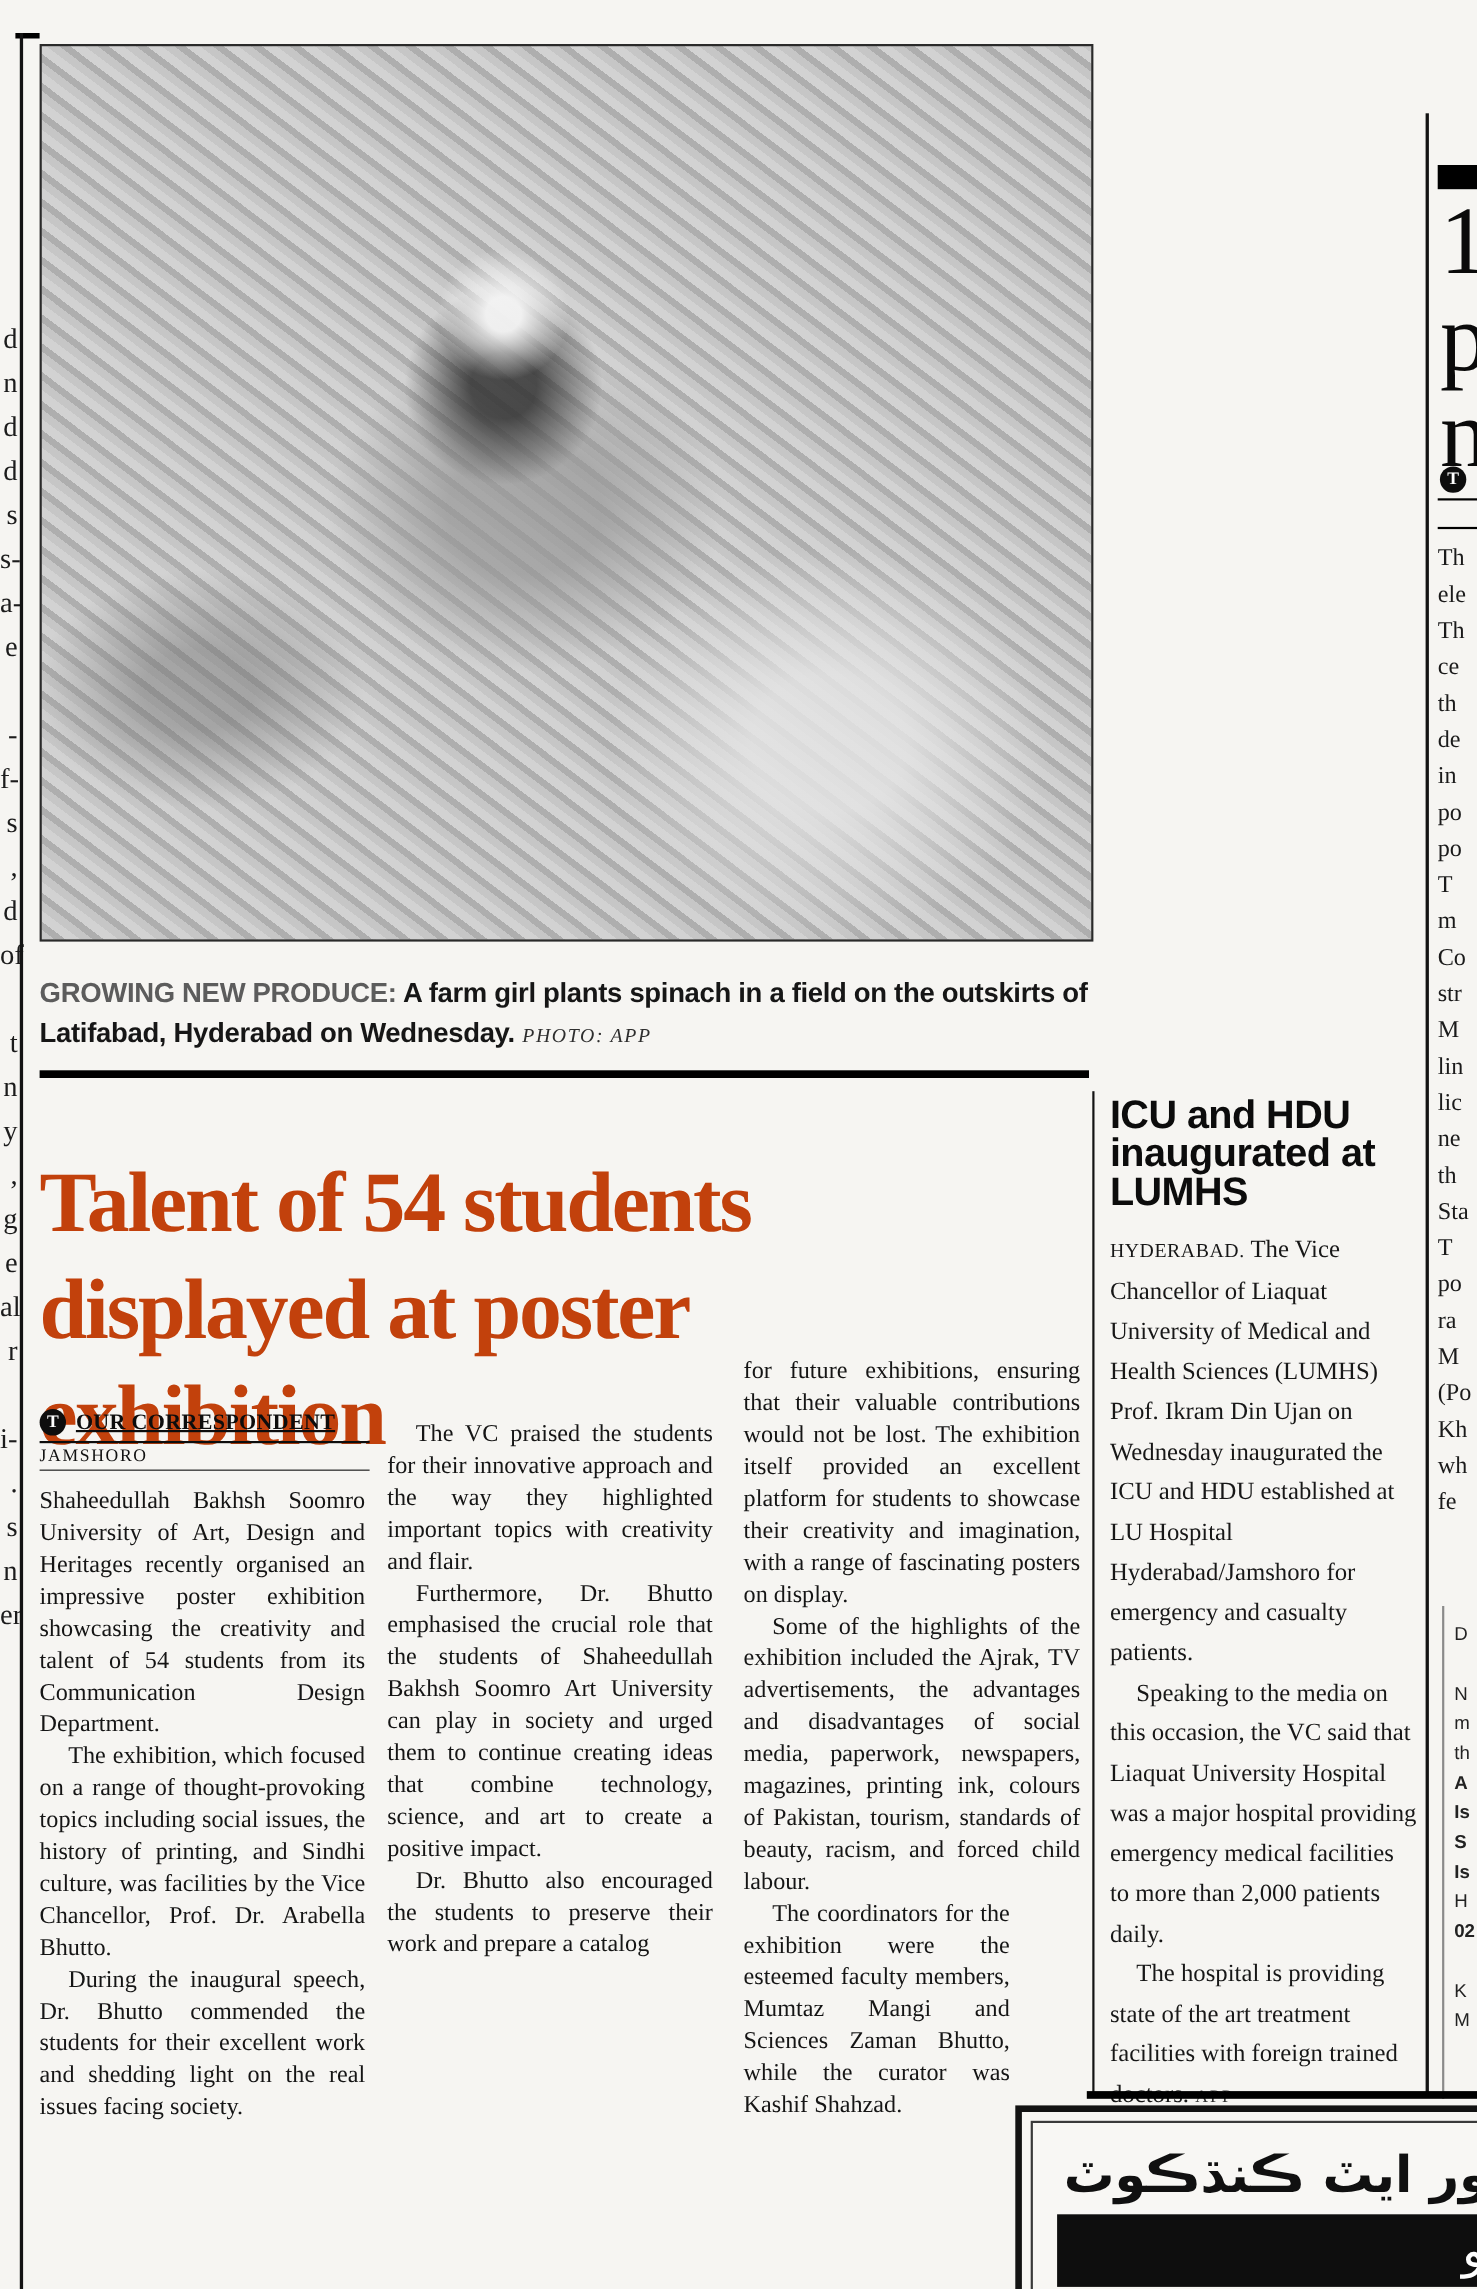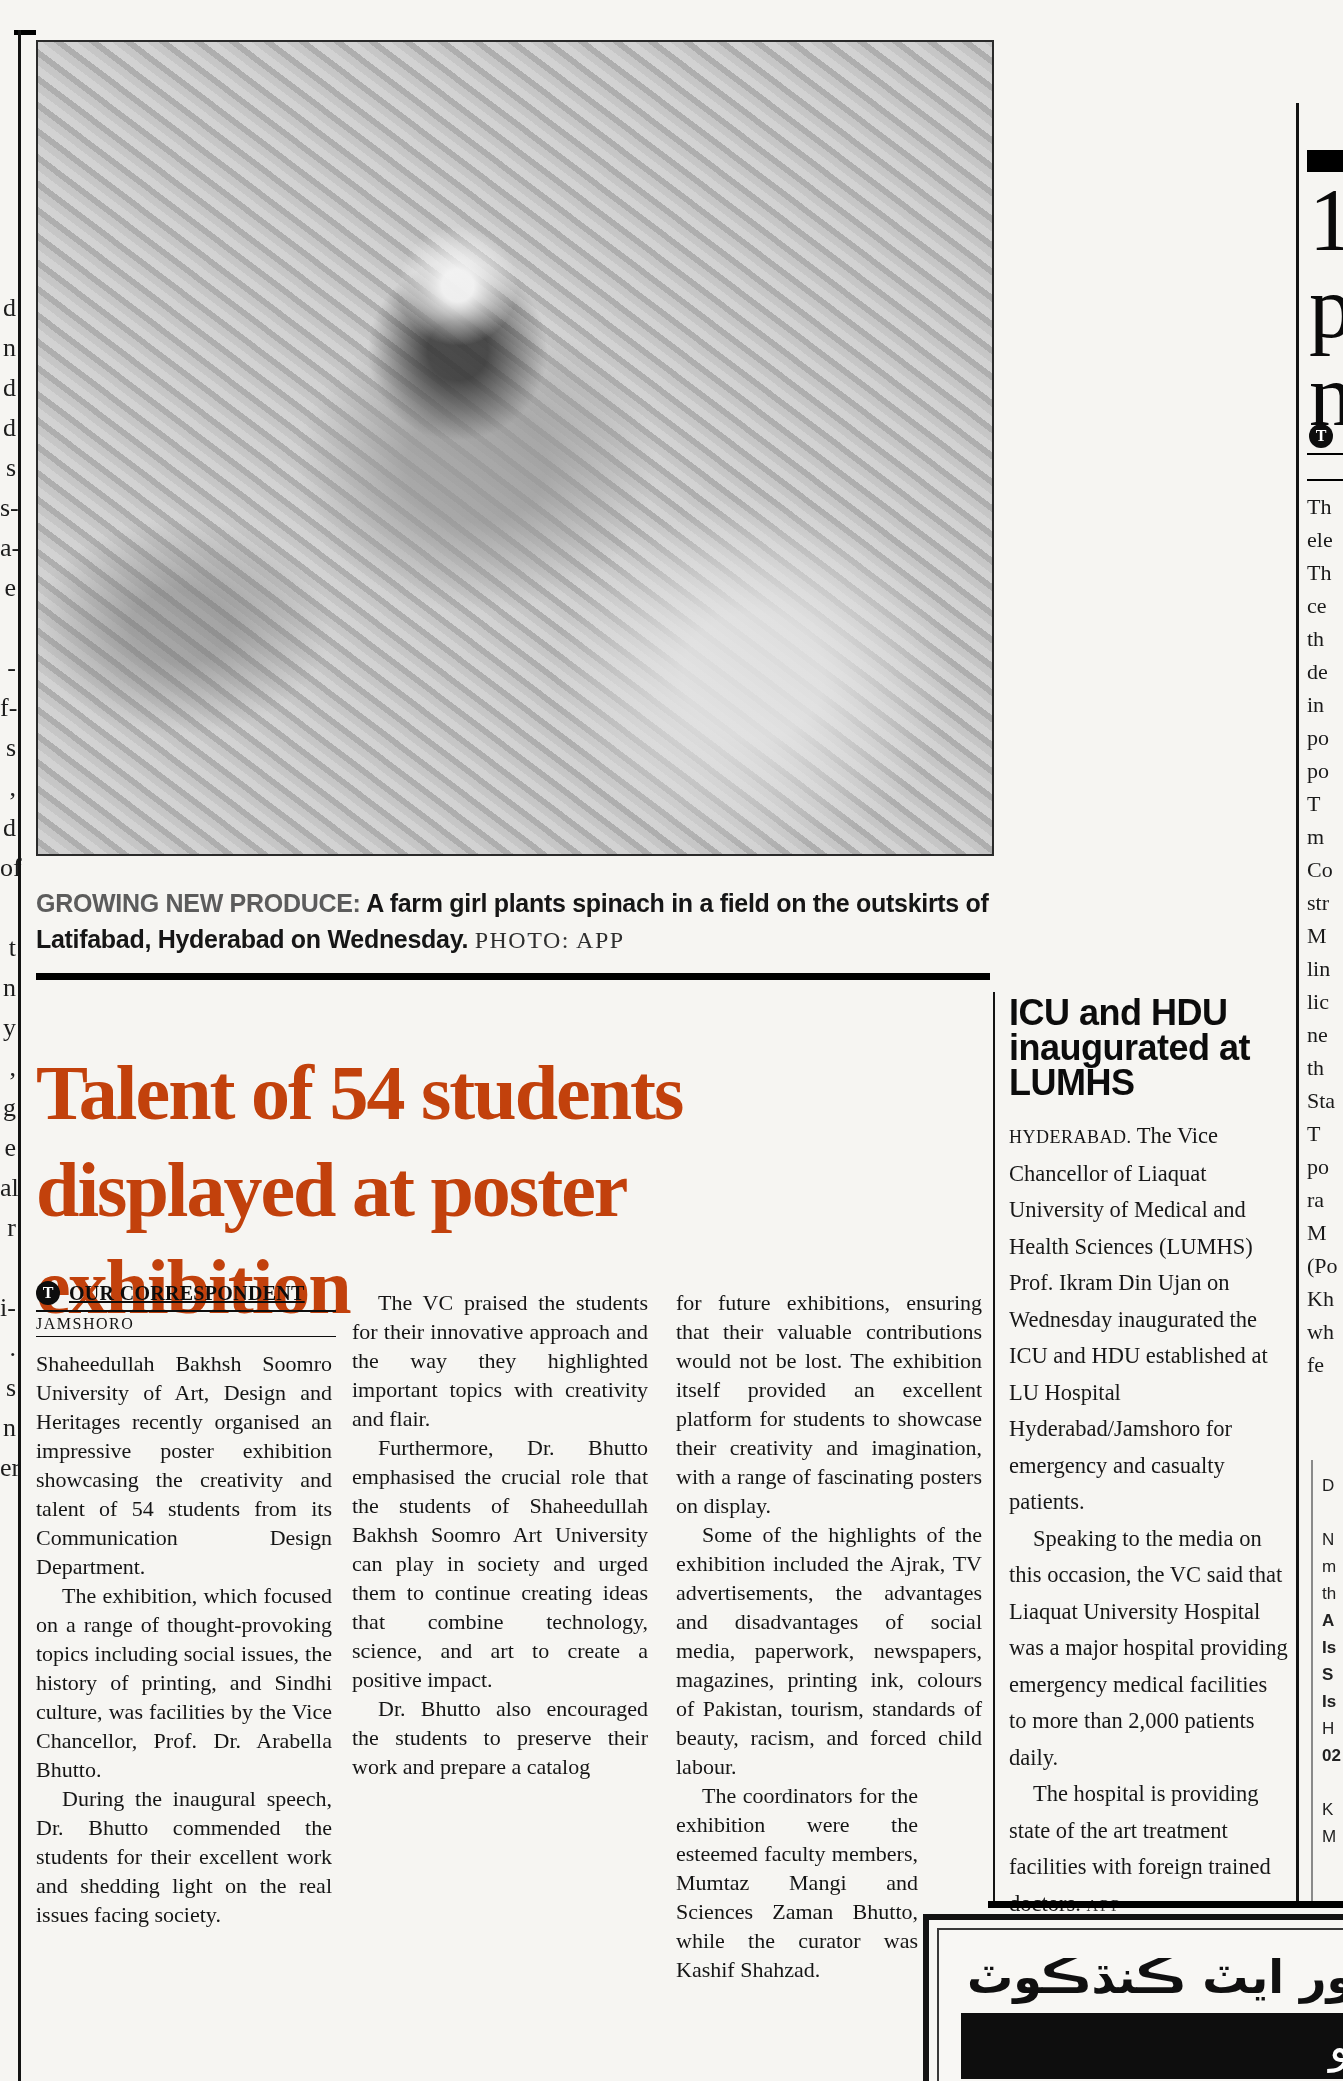--- a/index.html
+++ b/index.html
@@ -25,43 +25,43 @@
       radial-gradient(ellipse at 75% 78%, rgba(228,228,228,.85) 0 70px, rgba(228,228,228,0) 200px),
       radial-gradient(ellipse at 15% 72%, rgba(110,110,110,.45) 0 50px, rgba(110,110,110,0) 150px),
       repeating-linear-gradient(37deg, #c6c6c6 0 7px, #aeaeae 7px 13px, #d2d2d2 13px 21px),
       repeating-linear-gradient(-29deg, rgba(85,85,85,.25) 0 4px, rgba(205,205,205,.3) 4px 9px),
       linear-gradient(#c0c0c0,#a8a8a8);}
 
   
   #caption{left:36px;top:860px;width:954px;font-family:"Liberation Sans",sans-serif;
     font-weight:bold;font-size:25px;line-height:36px;letter-spacing:-0.3px;color:#161616;}
   .cap-label{color:#5c5c5c;}
-  .cap-credit{font-family:"Liberation Serif",serif;font-weight:normal;font-size:24px;
-    letter-spacing:1.5px;color:#2e2e2e;}
+  .cap-credit{font-family:"Liberation Serif",serif;font-weight:normal;font-size:18px;
+    letter-spacing:1.5px;color:#2e2e2e;font-style:italic;}
 
   
   #thick-rule{left:36px;top:973px;width:954px;height:7px;}
   #headline{left:36px;top:1044px;width:880px;font-size:78px;line-height:97px;
     letter-spacing:-2px;color:#c2410c;font-weight:700;}
   #byline{left:36px;top:1281px;width:300px;}
   .byline-row{display:flex;align-items:center;gap:9px;}
   .t-icon{width:24px;height:24px;border-radius:50%;background:#0d0d0d;color:#fff;
     font-family:"Liberation Serif",serif;font-weight:bold;font-size:16px;line-height:24px;
     text-align:center;flex:0 0 auto;}
   .byline-name{font-weight:bold;font-size:20px;letter-spacing:0.3px;color:#0d0d0d;text-decoration:underline;}
   .hair{border:0;border-top:2px solid #0d0d0d;margin:5px 0 3px;}
   .hair2{border:0;border-top:1.5px solid #0d0d0d;margin:3px 0 0;}
   .dateline{font-size:16px;letter-spacing:1.5px;color:#111;}
 
   .col{font-size:22px;line-height:29px;text-align:justify;color:#151515;}
   .col p{margin:0;text-indent:26px;}
   .col p.first{text-indent:0;}
   #col1{left:36px;top:1349px;width:296px;}
   #col2{left:352px;top:1288px;width:296px;}
-  #col3{left:676px;top:1288px;width:306px;}
+  #col3{left:676px;top:1231px;width:306px;}
   #col3 p.wrap{margin-right:64px;}
 
   
   #vrule-mid{left:993px;top:992px;width:2px;height:911px;}
   #sidebar{left:1009px;top:995px;width:280px;}
   #sidebar-title{font-family:"Liberation Sans",sans-serif;font-weight:bold;font-size:36px;
     line-height:35px;letter-spacing:-0.5px;color:#0c0c0c;margin:0;}
   .sb-body{font-size:22.5px;line-height:36.5px;color:#171717;margin-top:18px;}
   .sb-body p{margin:0;}
   .sb-body p.ind{text-indent:24px;}

